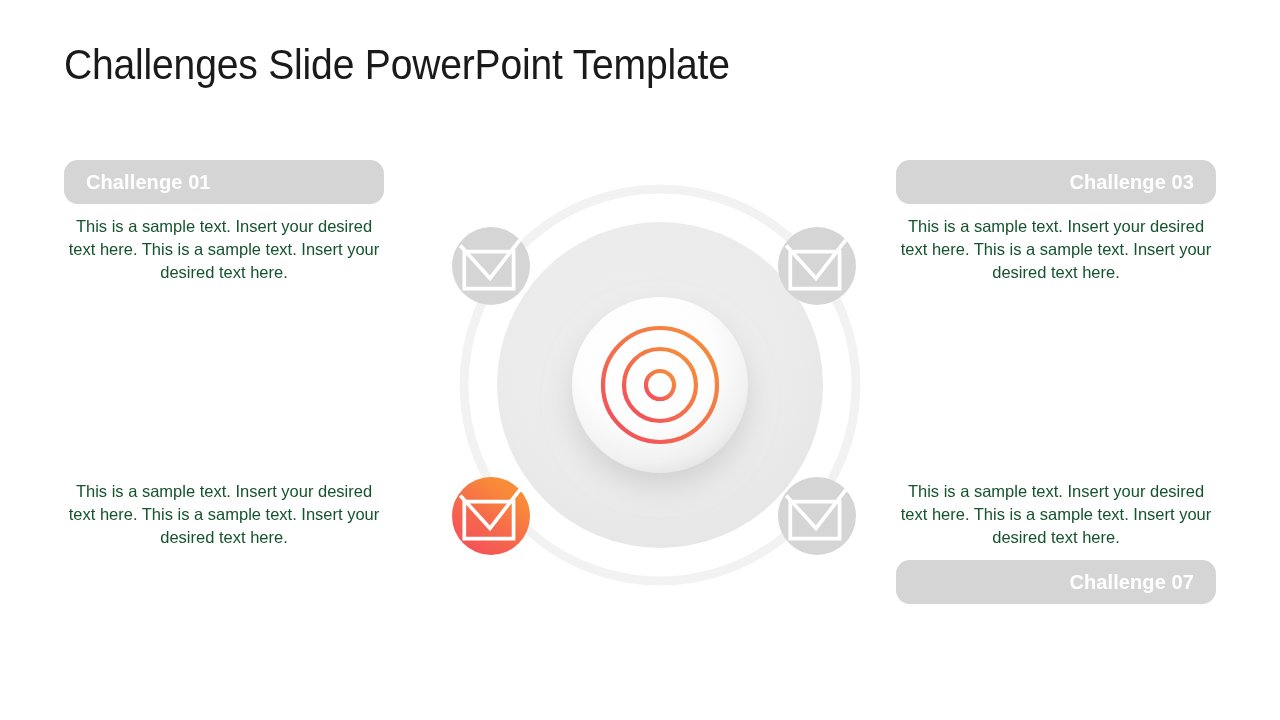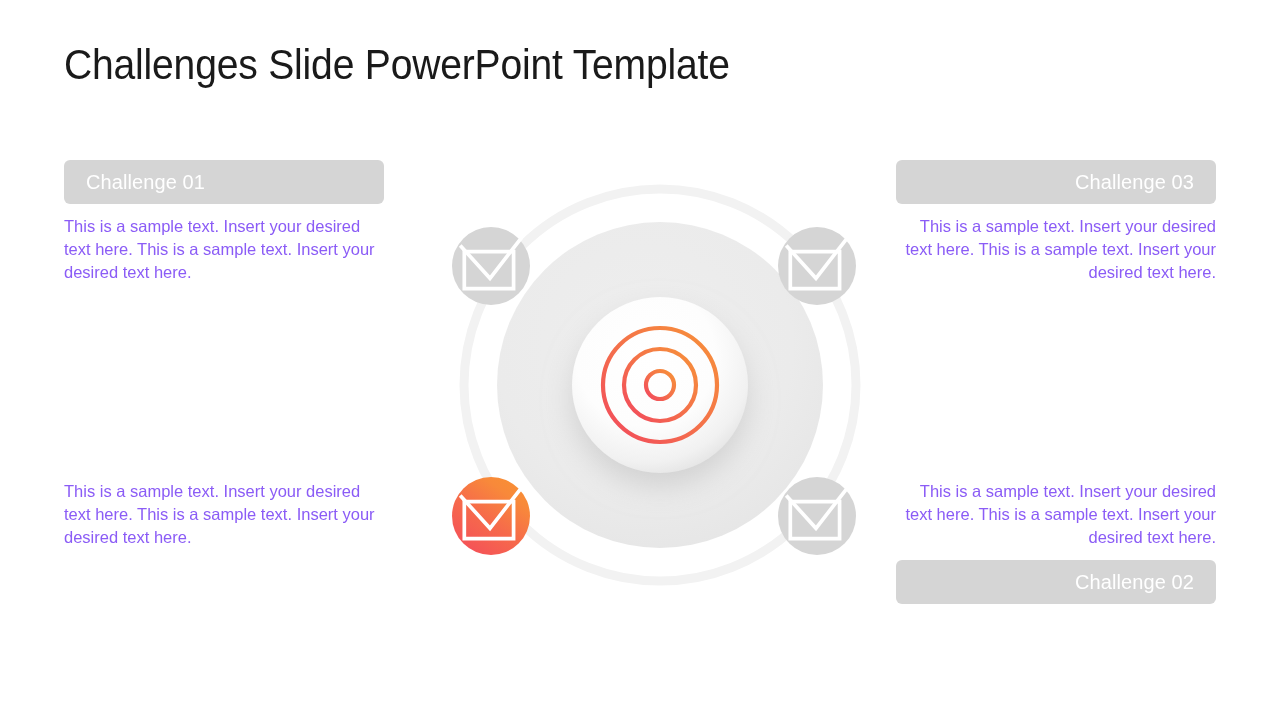--- a/index.html
+++ b/index.html
@@ -29,40 +29,41 @@
   .block-left  { left: 64px;  text-align: left; }
   .block-right { left: 896px; text-align: right; }
 
   .b1 { top: 160px; }
   .b2 { top: 480px; }
   .b3 { top: 160px; }
   .b4 { top: 480px; }
 
   .label-bar {
     height: 44px;
-    border-radius: 6px;
+    border-radius: 14px;
     background: #d5d5d5;
     display: flex;
     align-items: center;
     padding: 16px 22px;
     color: #ffffff;
     font-size: 20px;
-    font-weight: normal;
+    font-weight: bold;
     letter-spacing: 0.1px;
   }
   .label-bar.left  { justify-content: flex-start; }
   .label-bar.right { justify-content: flex-end; }
   .label-bar.active {
     background: linear-gradient(100deg, #f4495c 0%, #f6644f 28%, #f8843a 68%, #f99330 100%);
   }
 
   .body-text {
     font-size: 16.5px;
     line-height: 23px;
-    color: #8b5cf6;
+    color: #14532d;
+    text-align: center;
   }
   .body-text.below { margin-top: 11px; }
   .body-text.above { margin-bottom: 11px; }
 
   
   .graphic {
     position: absolute;
     left: 430px; top: 155px;
     width: 460px; height: 460px;
   }
@@ -178,17 +179,17 @@
   <div class="block block-right b3">
     <div class="label-bar right">
       <span>Challenge 03</span>
     </div>
     <div class="body-text below">This is a sample text. Insert your desired text here. This is a sample text. Insert your desired text here.</div>
   </div>
 
   <div class="block block-right b4">
     <div class="body-text above">This is a sample text. Insert your desired text here. This is a sample text. Insert your desired text here.</div>
     <div class="label-bar right">
-      <span>Challenge 02</span>
+      <span>Challenge 07</span>
     </div>
   </div>
 
 </div>
 
 </body></html>

